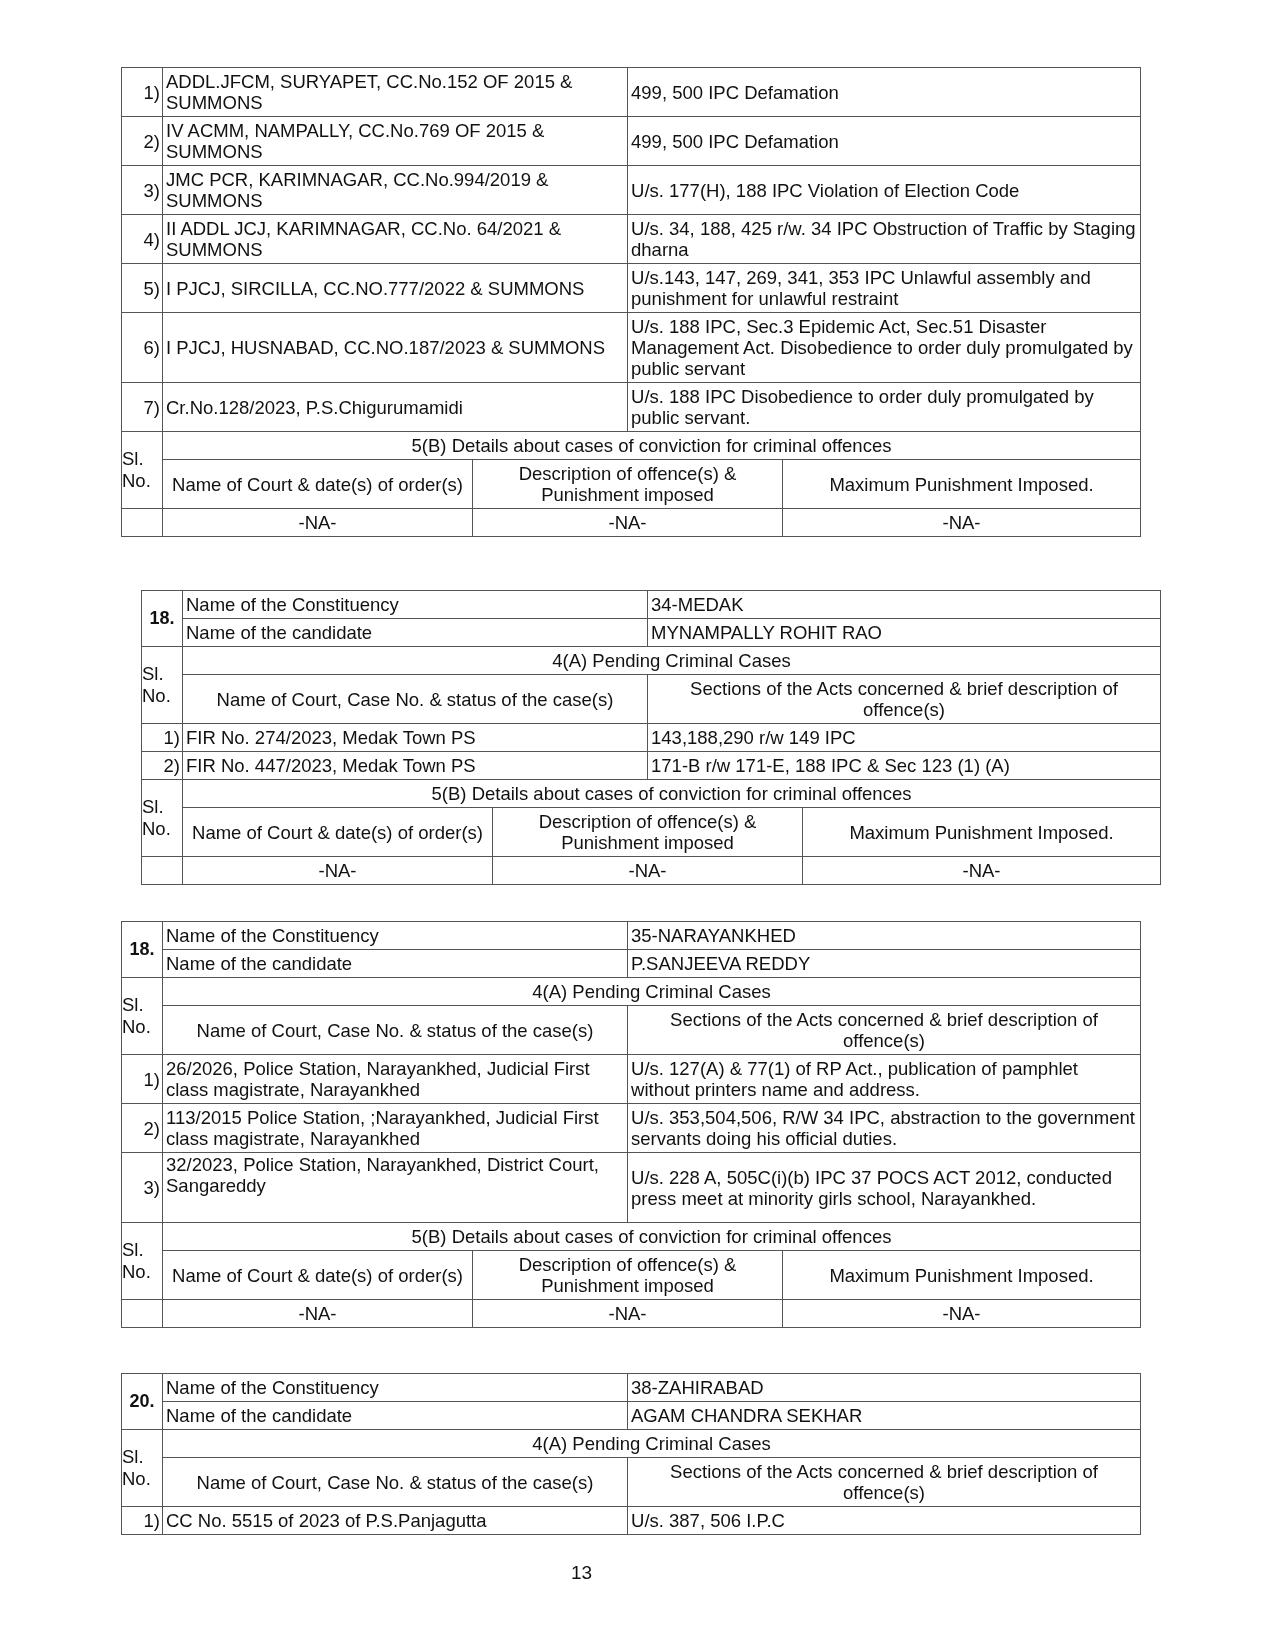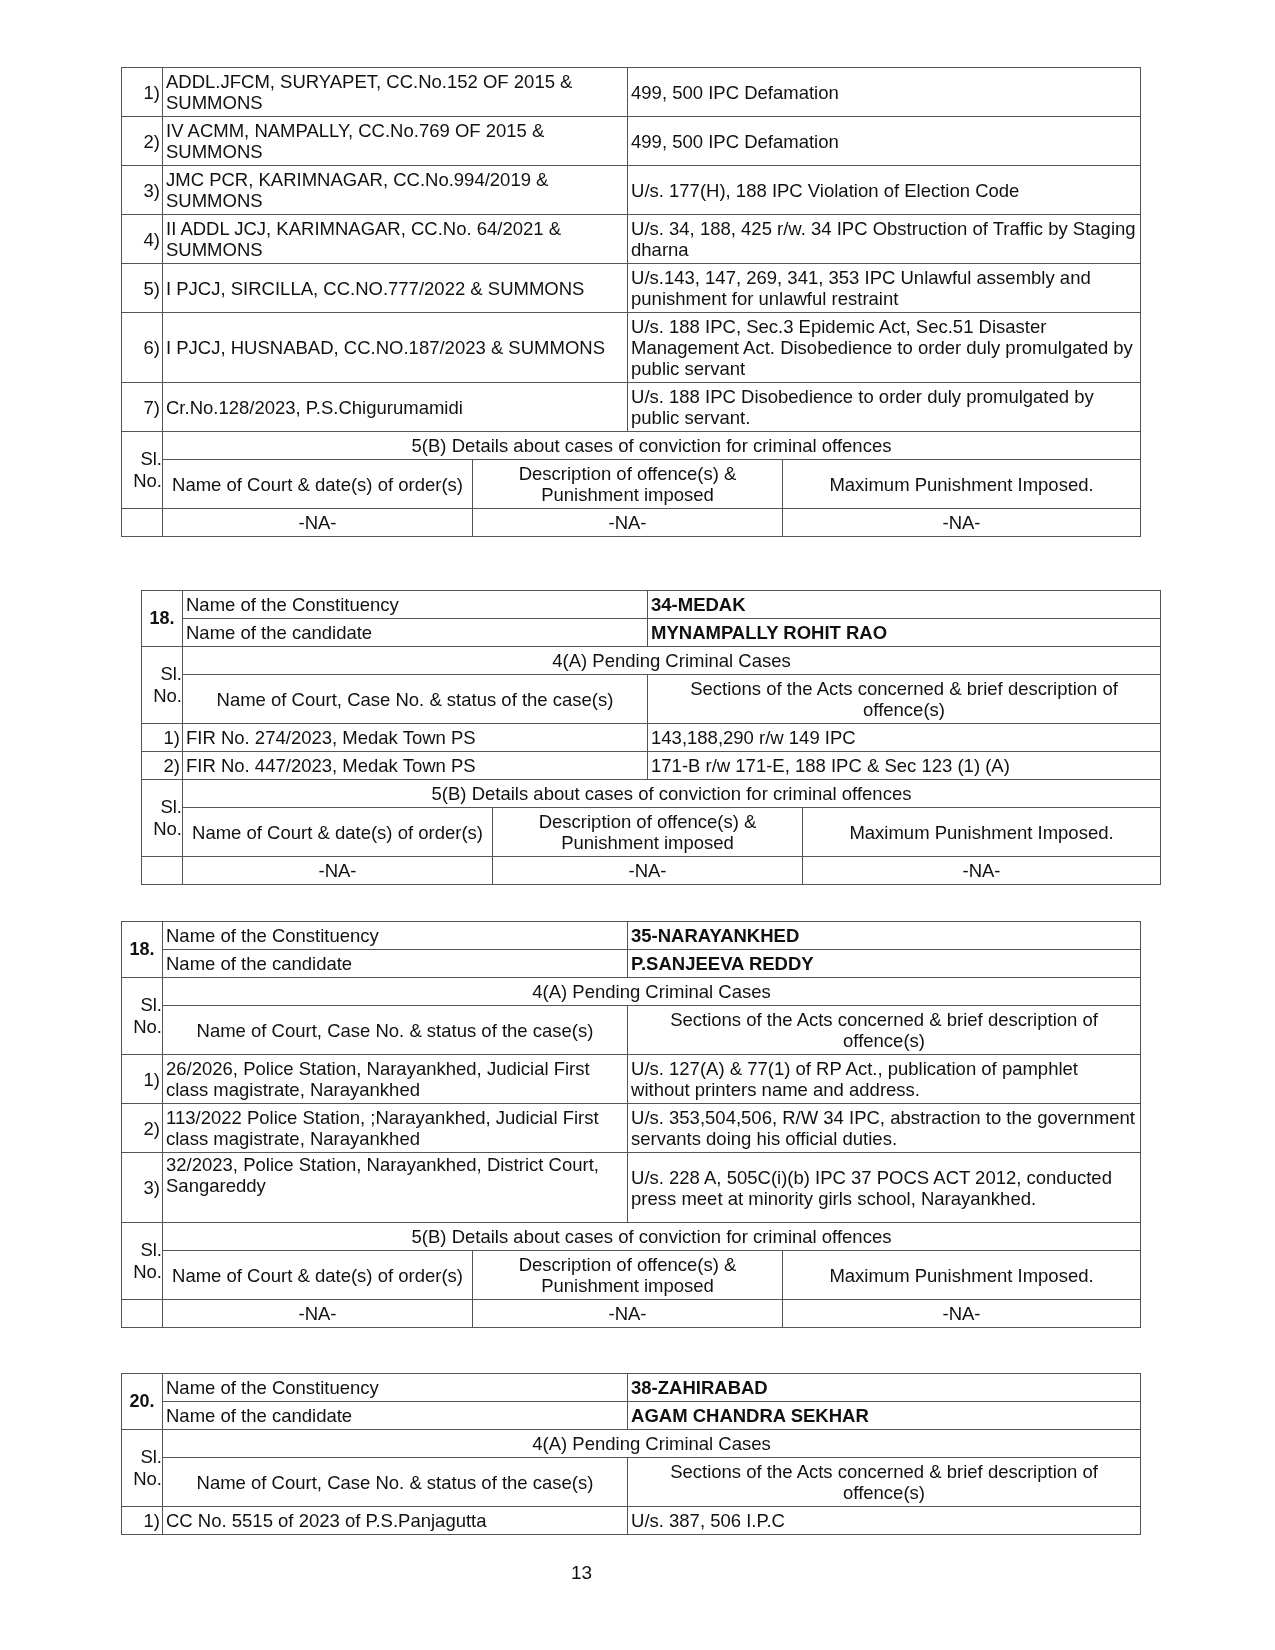--- a/index.html
+++ b/index.html
@@ -1,23 +1,23 @@
 <!DOCTYPE html>
 <html><head>
 <meta charset="utf-8">
 <style>
   html, body { margin:0; padding:0; background:#ffffff; }
   body { width:1275px; height:1650px; position:relative; font-family:"Liberation Sans", sans-serif; color:#111; }
   table { border-collapse:collapse; position:absolute; left:121px; width:1019px; table-layout:fixed; font-size:18.5px; line-height:21px; }
   td { border:1.5px solid #555; padding:1px 3px; vertical-align:middle; }
   .sl { text-align:right; padding-right:2px; width:36px; }
   .c { text-align:center; }
-  .b { font-weight:bold; }
+  .b { font-weight:normal; }
   .num { font-weight:bold; font-size:18px; text-align:center; padding:0; }
-  .slh { text-align:right; padding:0; line-height:22px; }
+  .slh { text-align:left; padding:0; line-height:22px; }
   .page-num { position:absolute; top:1562px; left:0; width:1163px; text-align:center; font-size:19px; }
 </style>
 </head>
 <body>
 
 <table style="top:67px;">
   <colgroup>
       <col style="width:41px">
       <col style="width:310px">
       <col style="width:155px">
@@ -158,21 +158,21 @@
         <td colspan="2" class="c">Name of Court, Case No. &amp; status of the case(s)</td>
         <td colspan="2" class="c">Sections of the Acts concerned &amp; brief description of offence(s)</td>
       </tr>
   <tr style="height:49px">
         <td class="sl">1)</td>
         <td colspan="2">26/2026, Police Station, Narayankhed, Judicial First class magistrate, Narayankhed</td>
         <td colspan="2">U/s. 127(A) &amp; 77(1) of RP Act., publication of pamphlet without printers name and address.</td>
       </tr>
   <tr style="height:49px">
         <td class="sl">2)</td>
-        <td colspan="2">113/2022 Police Station, ;Narayankhed, Judicial First class magistrate, Narayankhed</td>
+        <td colspan="2">113/2015 Police Station, ;Narayankhed, Judicial First class magistrate, Narayankhed</td>
         <td colspan="2">U/s. 353,504,506, R/W 34 IPC, abstraction to the government servants doing his official duties.</td>
       </tr>
   <tr style="height:70px">
         <td class="sl">3)</td>
         <td colspan="2" style="vertical-align:top">32/2023, Police Station, Narayankhed, District Court, Sangareddy</td>
         <td colspan="2">U/s. 228 A, 505C(i)(b) IPC 37 POCS ACT 2012, conducted press meet at minority girls school, Narayankhed.</td>
       </tr>
   <tr style="height:28px">
         <td rowspan="2" class="slh"><span>Sl.</span><br><span>No.</span></td>
         <td colspan="4" class="c">5(B) Details about cases of conviction for criminal offences</td>

